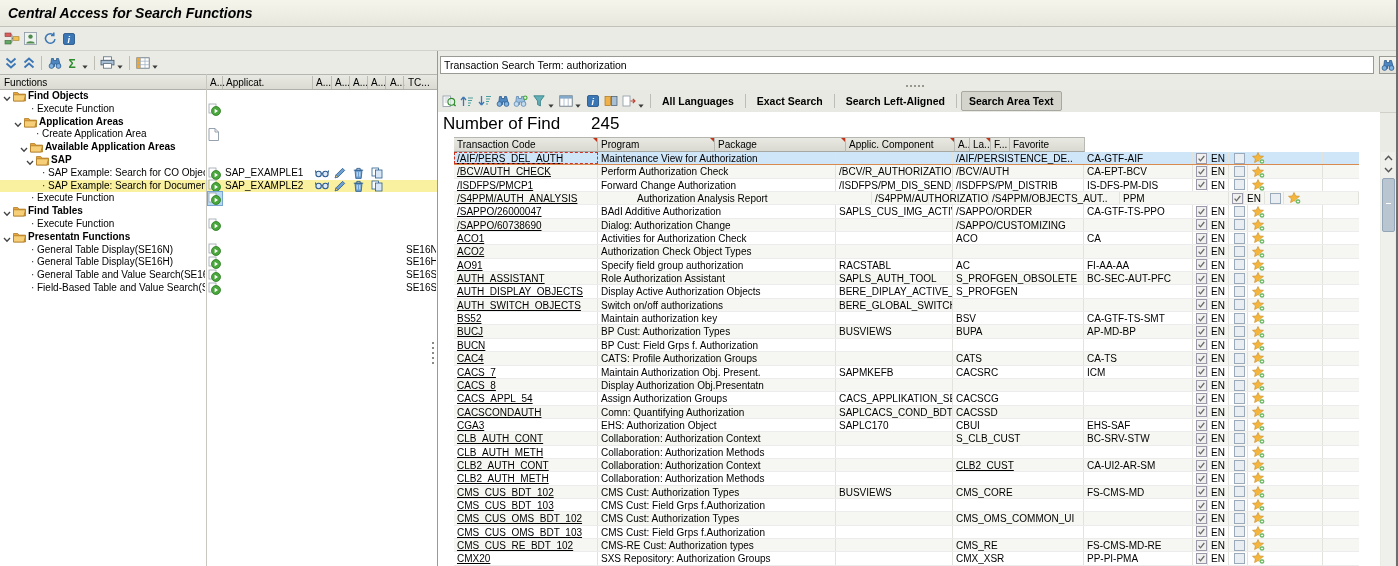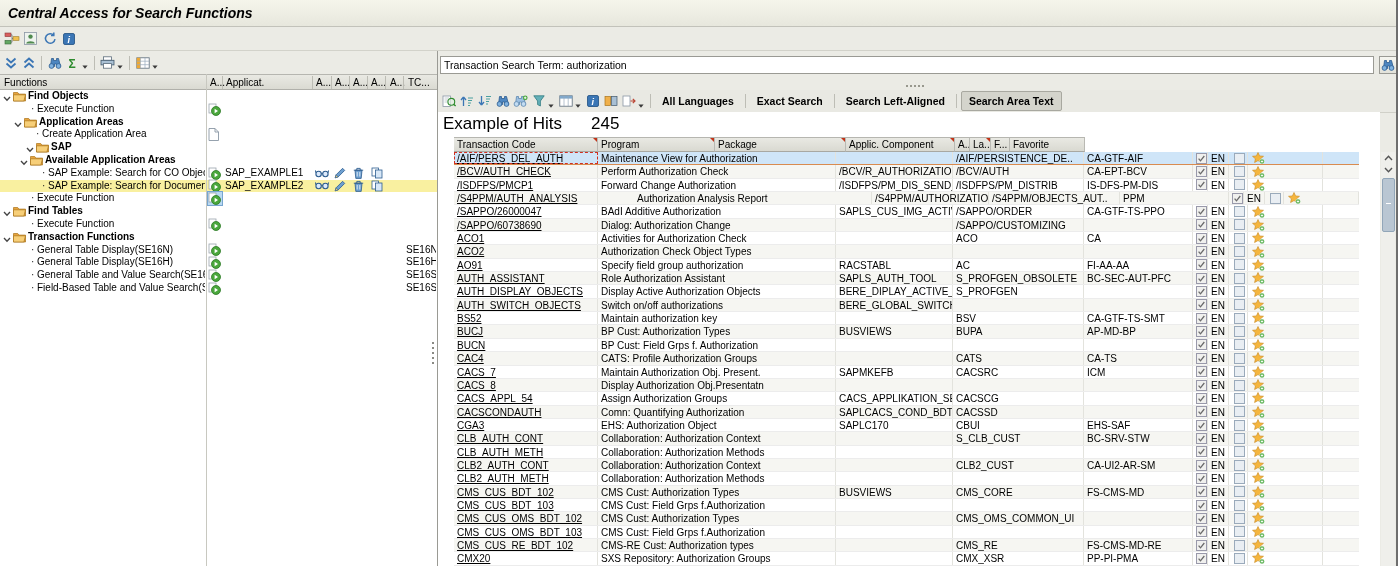--- a/index.html
+++ b/index.html
@@ -234,40 +234,40 @@
         </span>
         <span class="tr-exec">
           <svg width="11" height="13" viewBox="0 0 11 13">
             <path d="M1 .5h6l3.5 3.5v8.5H1z" fill="#fff" stroke="#8a97a5" stroke-width=".9"></path>
             <path d="M7 .5V4h3.5" fill="none" stroke="#8a97a5" stroke-width=".9"></path>
           </svg>
         </span>
       </div>
       <div class="tree-row">
         <span class="fncell">
+          <span class="tr-exp" style="left: 20px;"><svg width="8" height="6" viewBox="0 0 8 6">
+              <path d="M1 1l3 3.3L7 1" fill="none" stroke="#444" stroke-width="1.3"></path>
+            </svg></span>
+          <span class="tr-folder" style="left: 30px;"><svg width="13" height="11" viewBox="0 0 13 11">
+              <path d="M.5 1.5h4.2l1.2 1.6h6.6v6.9H.5z" fill="#e8a33d" stroke="#a9741b" stroke-width=".7"></path>
+              <path d="M.5 3.8h12l-1.6 6.2H.5z" fill="#f7cf79" stroke="#a9741b" stroke-width=".7"></path>
+            </svg></span>
+          <span class="tr-label" style="left: 45px; font-weight: bold;">Available Application Areas</span>
+        </span>
+      </div>
+      <div class="tree-row">
+        <span class="fncell">
           <span class="tr-exp" style="left: 26px;"><svg width="8" height="6" viewBox="0 0 8 6">
               <path d="M1 1l3 3.3L7 1" fill="none" stroke="#444" stroke-width="1.3"></path>
             </svg></span>
           <span class="tr-folder" style="left: 36px;"><svg width="13" height="11" viewBox="0 0 13 11">
               <path d="M.5 1.5h4.2l1.2 1.6h6.6v6.9H.5z" fill="#e8a33d" stroke="#a9741b" stroke-width=".7"></path>
               <path d="M.5 3.8h12l-1.6 6.2H.5z" fill="#f7cf79" stroke="#a9741b" stroke-width=".7"></path>
             </svg></span>
           <span class="tr-label" style="left: 51px; font-weight: bold;">SAP</span>
-        </span>
-      </div>
-      <div class="tree-row">
-        <span class="fncell">
-          <span class="tr-exp" style="left: 20px;"><svg width="8" height="6" viewBox="0 0 8 6">
-              <path d="M1 1l3 3.3L7 1" fill="none" stroke="#444" stroke-width="1.3"></path>
-            </svg></span>
-          <span class="tr-folder" style="left: 30px;"><svg width="13" height="11" viewBox="0 0 13 11">
-              <path d="M.5 1.5h4.2l1.2 1.6h6.6v6.9H.5z" fill="#e8a33d" stroke="#a9741b" stroke-width=".7"></path>
-              <path d="M.5 3.8h12l-1.6 6.2H.5z" fill="#f7cf79" stroke="#a9741b" stroke-width=".7"></path>
-            </svg></span>
-          <span class="tr-label" style="left: 45px; font-weight: bold;">Available Application Areas</span>
         </span>
       </div>
       <div class="tree-row">
         <span class="fncell">
           <span class="tr-bullet" style="left: 42px;">·</span>
           <span class="tr-label" style="left: 48px;">SAP Example: Search for CO Object</span>
         </span>
         <span class="tr-exec">
           <svg width="13" height="13" viewBox="0 0 13 13">
             <rect x="1" y="1" width="7" height="9" fill="#fff" stroke="#9aa4ad" stroke-width=".8"></rect>
@@ -383,21 +383,21 @@
       </div>
       <div class="tree-row">
         <span class="fncell">
           <span class="tr-exp" style="left: 3px;"><svg width="8" height="6" viewBox="0 0 8 6">
               <path d="M1 1l3 3.3L7 1" fill="none" stroke="#444" stroke-width="1.3"></path>
             </svg></span>
           <span class="tr-folder" style="left: 13px;"><svg width="13" height="11" viewBox="0 0 13 11">
               <path d="M.5 1.5h4.2l1.2 1.6h6.6v6.9H.5z" fill="#e8a33d" stroke="#a9741b" stroke-width=".7"></path>
               <path d="M.5 3.8h12l-1.6 6.2H.5z" fill="#f7cf79" stroke="#a9741b" stroke-width=".7"></path>
             </svg></span>
-          <span class="tr-label" style="left: 28px; font-weight: bold;">Transaction Functions</span>
+          <span class="tr-label" style="left: 28px; font-weight: bold;">Presentatn Functions</span>
         </span>
       </div>
       <div class="tree-row">
         <span class="fncell">
           <span class="tr-bullet" style="left: 31px;">·</span>
           <span class="tr-label" style="left: 37px;">General Table Display(SE16N)</span>
         </span>
         <span class="tr-exec">
           <svg width="13" height="13" viewBox="0 0 13 13">
             <rect x="1" y="1" width="7" height="9" fill="#fff" stroke="#9aa4ad" stroke-width=".8"></rect>
@@ -564,21 +564,21 @@
       <i class="vsep"></i>
       <span class="tgl">All Languages</span>
       <i class="vsep"></i>
       <span class="tgl">Exact Search</span>
       <i class="vsep"></i>
       <span class="tgl">Search Left-Aligned</span>
       <i class="vsep"></i>
       <span class="tgl pressed">Search Area Text</span>
     </div>
   <div class="content"></div>
-  <span class="hits-label">Example of Hits</span>
+  <span class="hits-label">Number of Find</span>
   <span class="hits-value">245</span>
   <div class="grid" id="grid">
       <div class="ghead">
         <div class="gh" style="width: 144px;"><span>Transaction Code</span><i class="mk"></i></div>
         <div class="gh" style="width: 117px;"><span>Program</span><i class="mk"></i></div>
         <div class="gh" style="width: 131px;"><span>Package</span><i class="mk"></i></div>
         <div class="gh" style="width: 109px;"><span>Applic. Component</span><i class="mk"></i></div>
         <div class="gh" style="width: 15px;"><span>A...</span></div>
         <div class="gh" style="width: 21px;"><span>La...</span><i class="mk"></i></div>
         <div class="gh" style="width: 19px;"><span>F...</span></div>
@@ -1317,21 +1317,21 @@
               <circle cx="10" cy="9.5" r="2.4" fill="#3fa535" stroke="#fff" stroke-width=".5"></circle>
               <path d="M10 8.2v2.6M8.7 9.5h2.6" stroke="#fff" stroke-width=".9"></path>
             </svg>
           </span>
         </div>
       </div>
       <div class="gr odd">
         <div class="gc" style="width: 144px;"><span class="tlink">CLB2_AUTH_CONT</span></div>
         <div class="gc" style="width: 238px;">Collaboration: Authorization Context</div>
         <div class="gc" style="width: 117px;"></div>
-        <div class="gc" style="width: 131px;">CLB2_CUST</div>
+        <div class="gc" style="width: 131px; text-decoration: underline;">CLB2_CUST</div>
         <div class="gc" style="width: 109px;">CA-UI2-AR-SM</div>
         <div class="gc cico" style="width: 15px;">
           <span class="ico">
             <svg width="11" height="11" viewBox="0 0 11 11">
               <rect x=".5" y=".5" width="10" height="10" fill="#f0f0ee" stroke="#99a"></rect>
               <path d="M2.6 5.6L4.5 7.8l3.8-4.8" fill="none" stroke="#6a6a6a" stroke-width="1.3"></path>
             </svg>
           </span>
         </div>
         <div class="gc" style="width: 21px;">EN</div>

